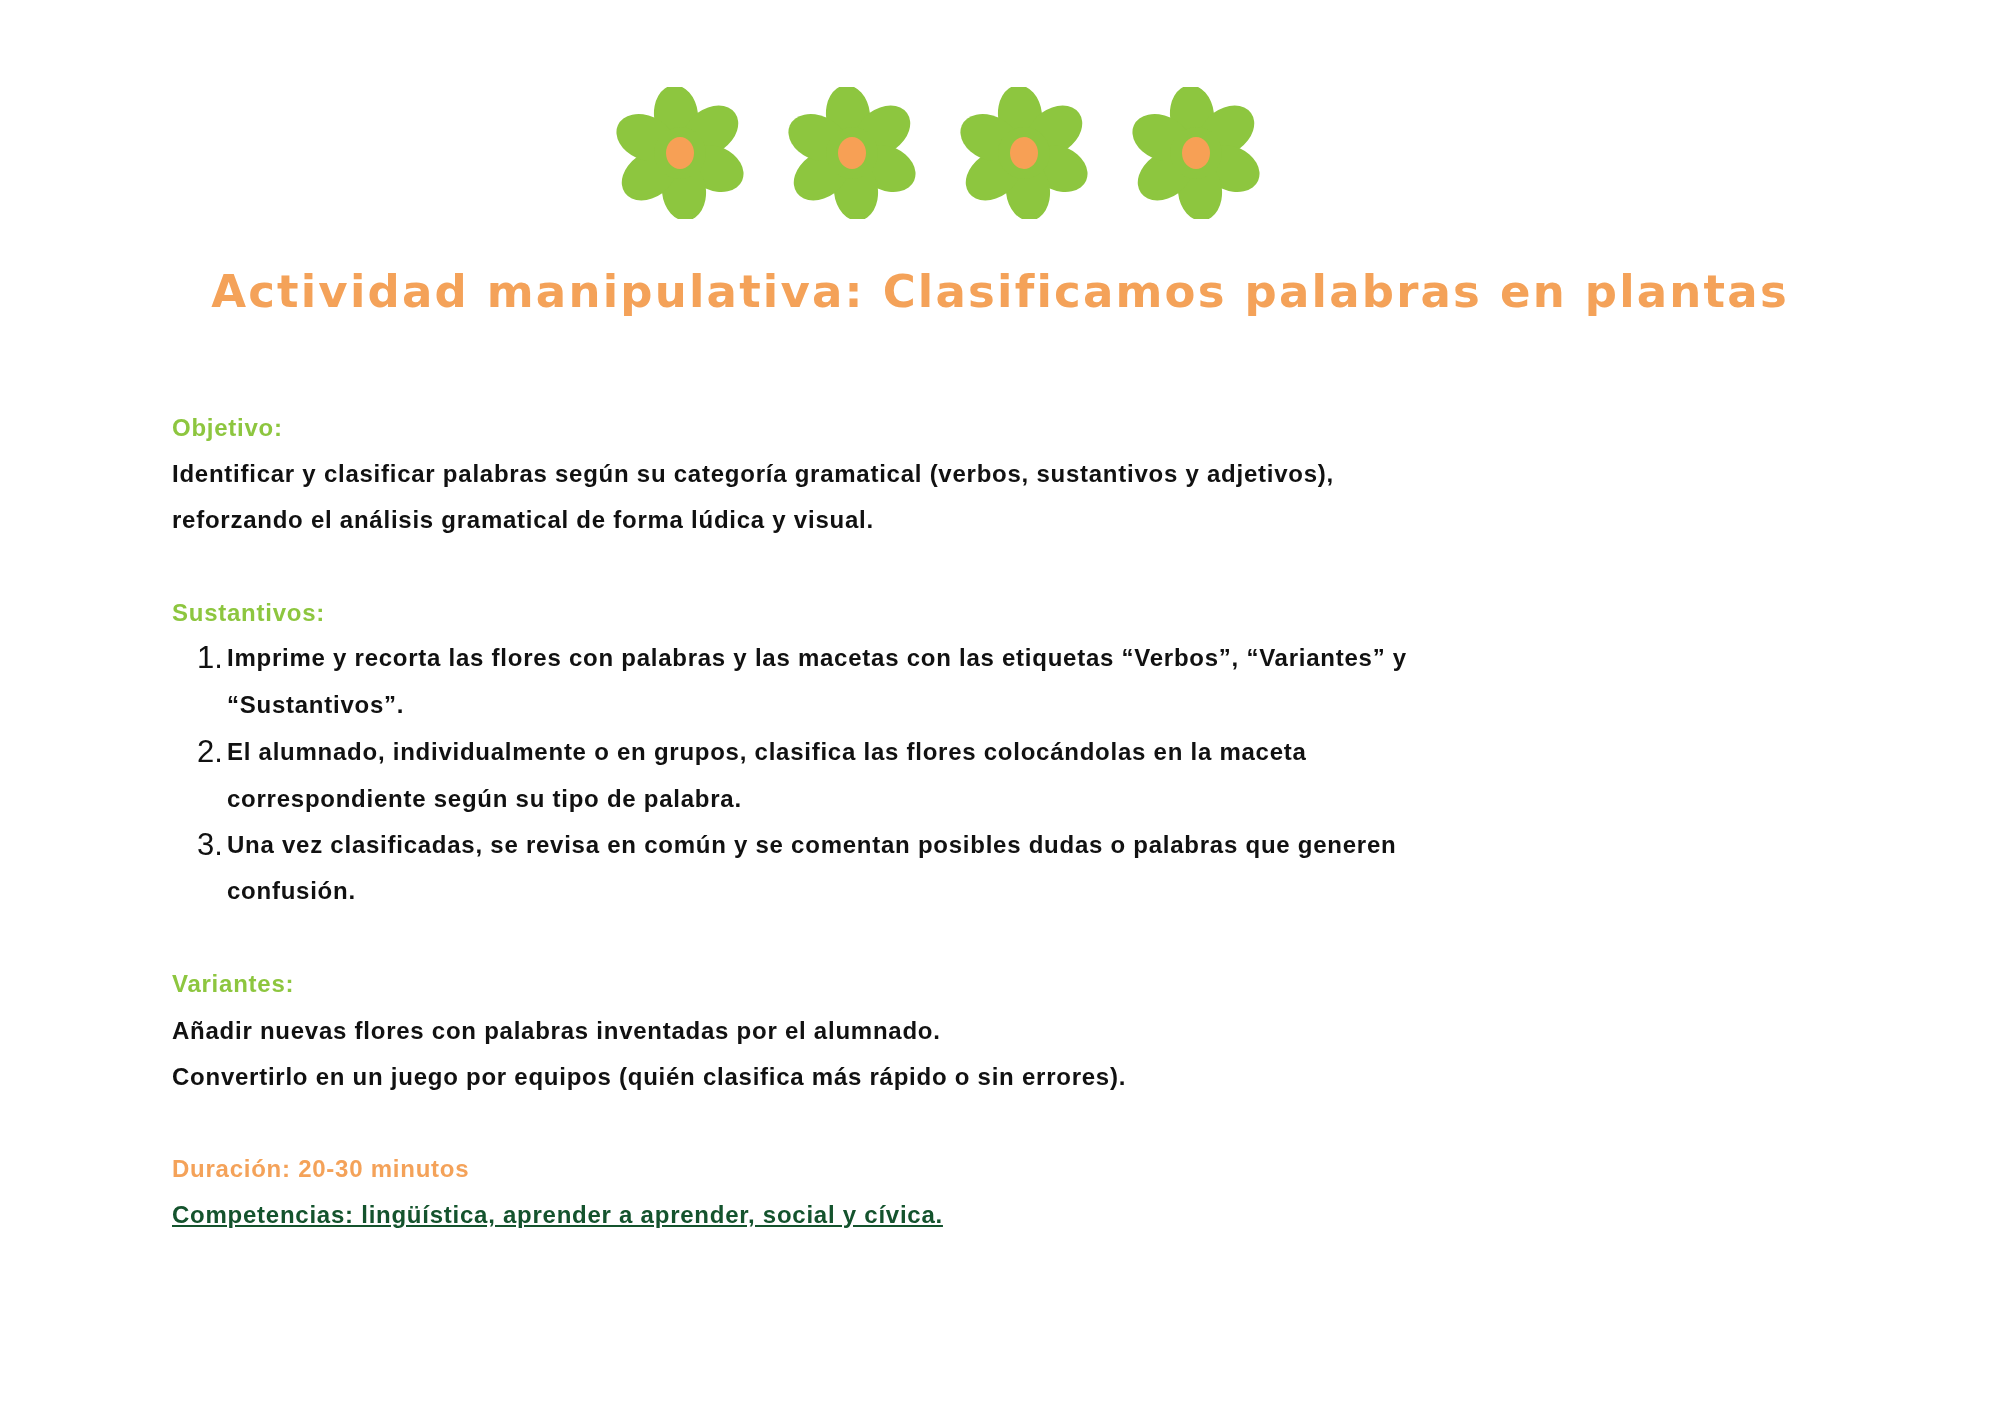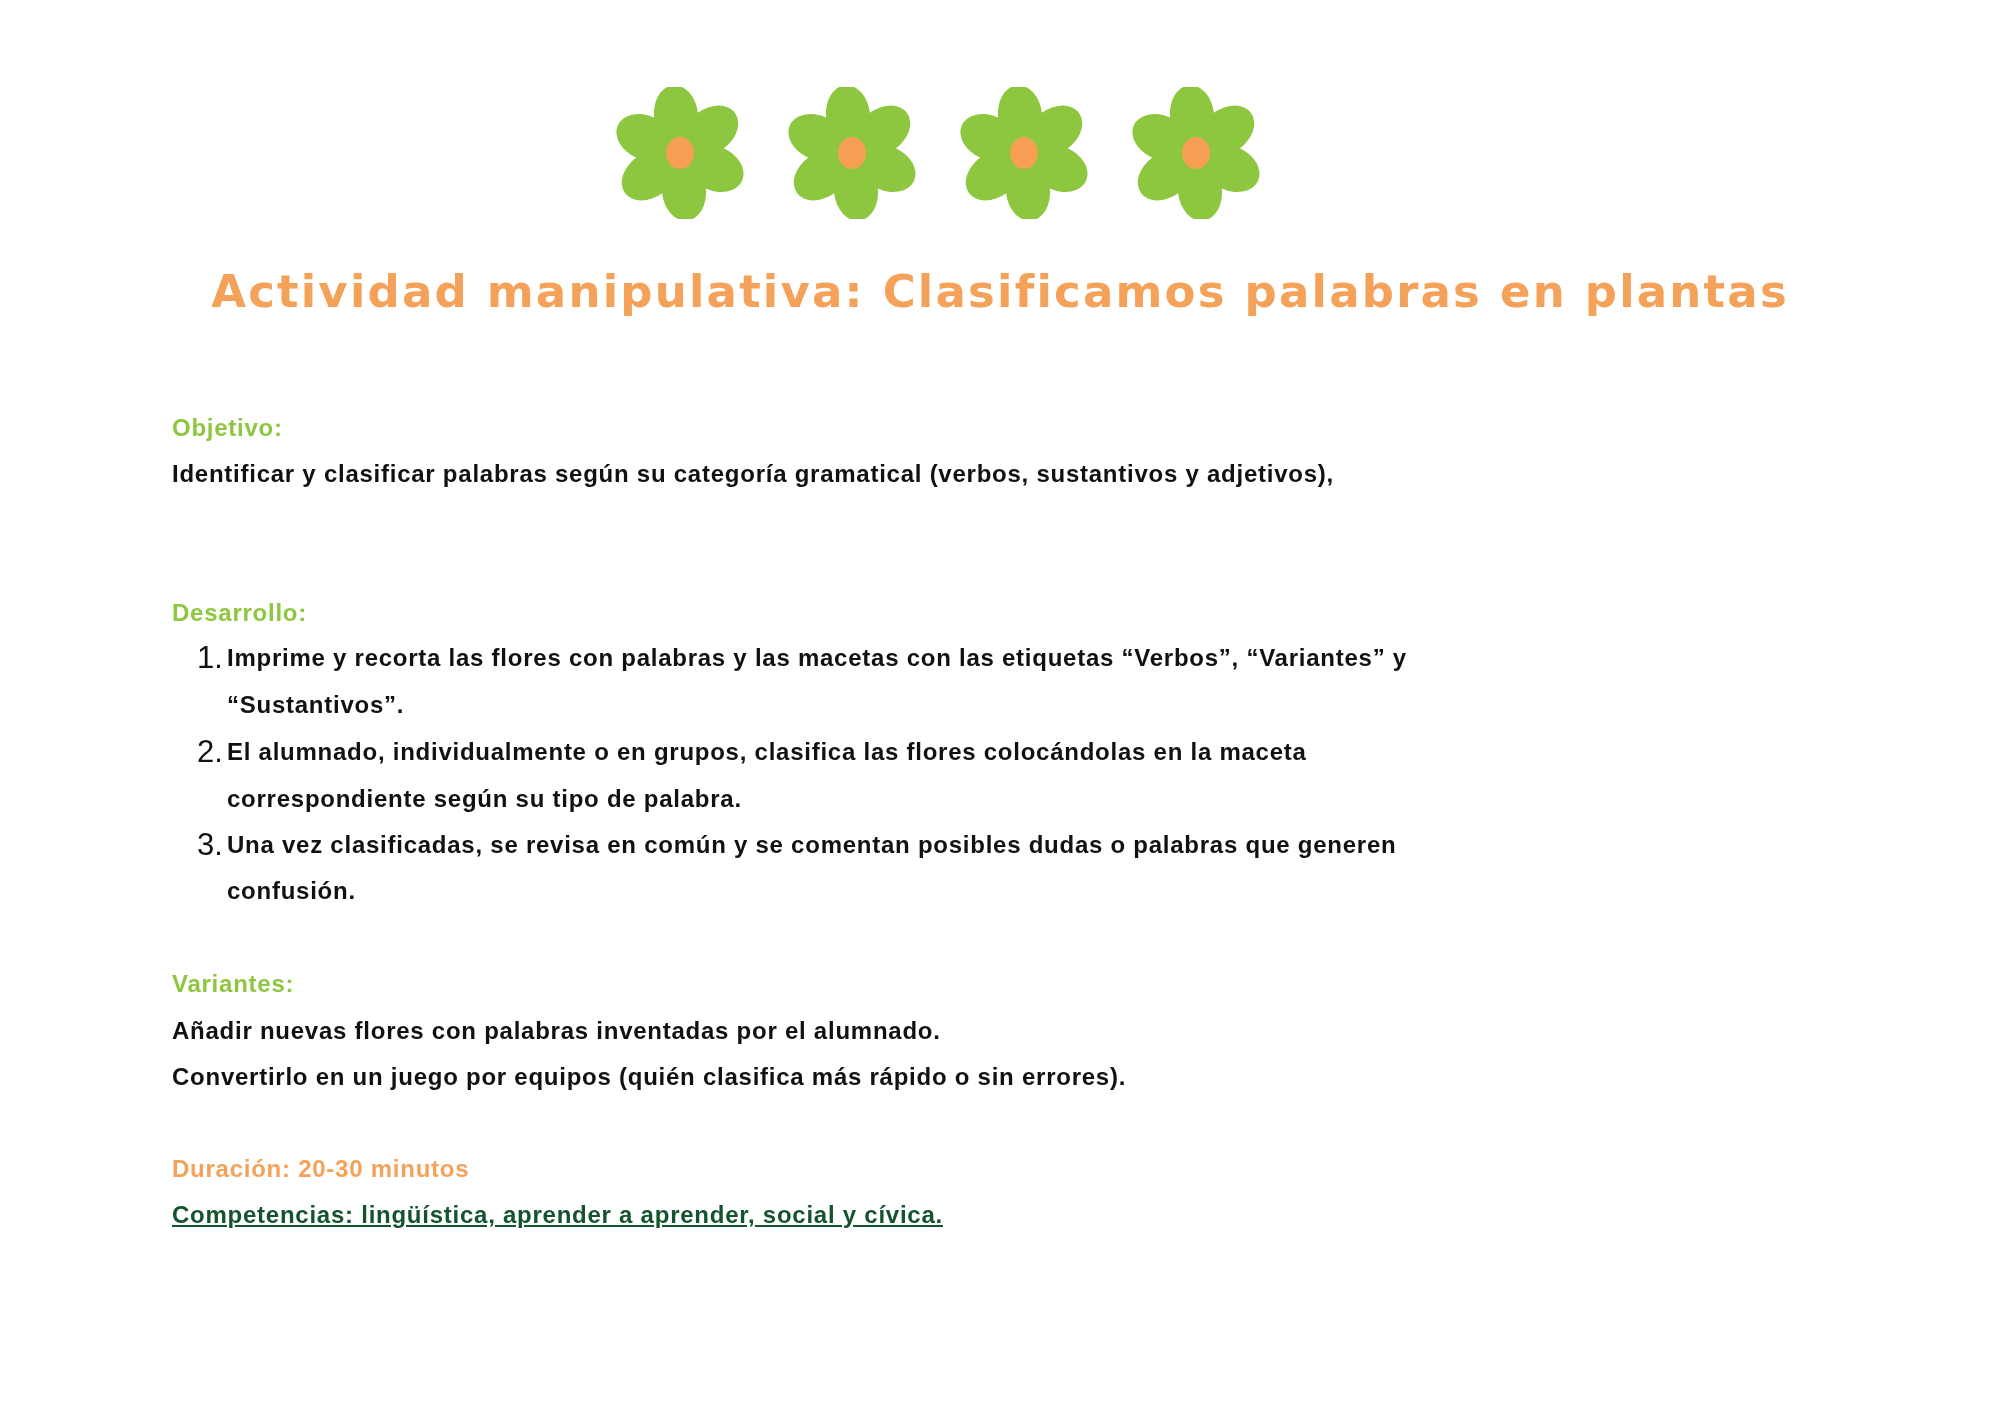--- a/index.html
+++ b/index.html
@@ -129,22 +129,23 @@
         <circle cx="0" cy="0" r="26" fill="#8DC63F"></circle>
       </g>
       <ellipse cx="0" cy="0" rx="14" ry="16" fill="#F7A055"></ellipse>
     </svg>
   </div>
 
   <h1 class="title" style="margin:0;">Actividad manipulativa: Clasificamos palabras en plantas</h1>
 
   <div class="line heading-green" style="left:172px; top:396px;">Objetivo:</div>
   <div class="line" style="left:172px; top:442px;">Identificar y clasificar palabras según su categoría gramatical (verbos, sustantivos y adjetivos),</div>
+  <div class="line" style="left:172px; top:488px;">reforzando el análisis gramatical de forma lúdica y visual.</div>
 
-  <div class="line heading-green" style="left:172px; top:581px;">Desarrollo:</div>
+  <div class="line heading-green" style="left:172px; top:581px;">Sustantivos:</div>
 
   <div>
     <div>
       <div class="list-num" style="top:626px;">1.</div>
       <div class="line" style="left:227px; top:626px;">Imprime y recorta las flores con palabras y las macetas con las etiquetas “Verbos”, “Variantes” y</div>
       <div class="line" style="left:227px; top:673px;">“Sustantivos”.</div>
     </div>
     <div>
       <div class="list-num" style="top:720px;">2.</div>
       <div class="line" style="left:227px; top:720px;">El alumnado, individualmente o en grupos, clasifica las flores colocándolas en la maceta</div>

